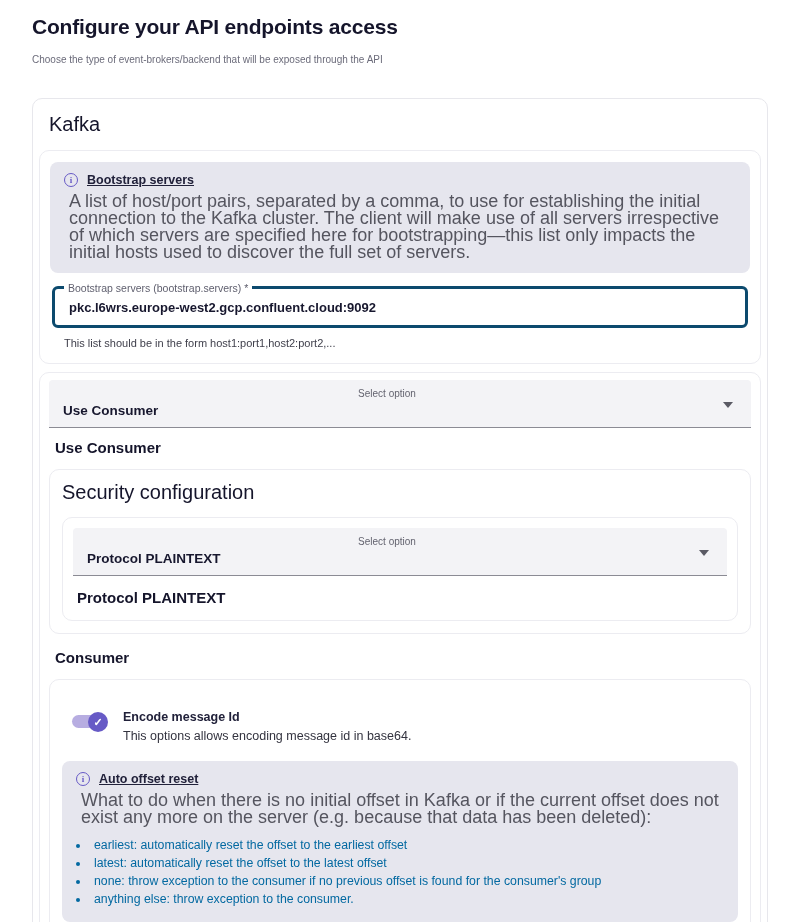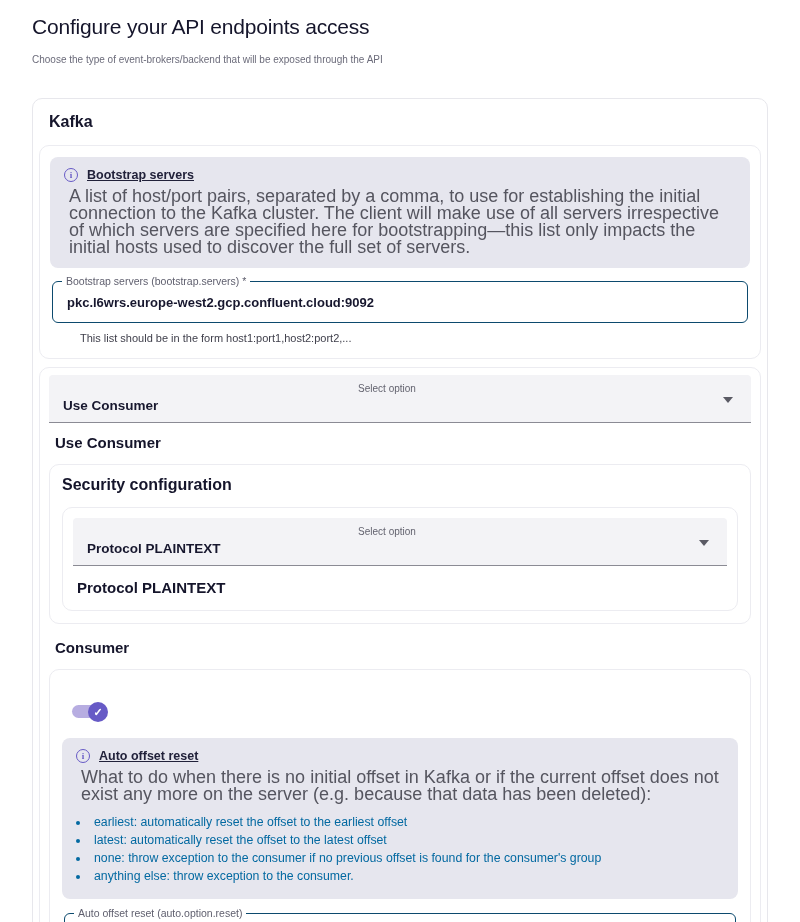--- a/index.html
+++ b/index.html
@@ -1,47 +1,47 @@
 <!DOCTYPE html>
 <html><head>
 <meta charset="utf-8">
 <style>
   * { box-sizing: border-box; margin: 0; padding: 0; }
   html,body { width:800px; height:922px; overflow:hidden; background:#fff; }
   body { font-family:"Liberation Sans", sans-serif; color:#17172e; }
 
   .header { padding:15px 32px 0; }
-  .page-title { font-size:21px; font-weight:400; color:#15152b; letter-spacing:-0.2px; margin-bottom:15px; }
+  .page-title { font-size:21px; font-weight:700; color:#15152b; letter-spacing:-0.2px; margin-bottom:15px; }
   .page-subtitle { font-size:10px; color:#6b6b7a; margin-bottom:33px; }
 
   .outer-card { margin:0 32px; border:1px solid #e7e7ec; border-radius:10px; padding:14px 6px 20px; height:1400px; }
 
-  .group-heading { font-size:16px; font-weight:700; color:#15152b; }
+  .group-heading { font-size:20px; font-weight:400; color:#15152b; }
   .outer-card > .group-heading { margin:0 10px 14px; }
 
   .card { border:1px solid #ececf1; border-radius:10px; background:#fff; }
   .bootstrap-card { padding:11px 10px 12px; }
 
   .infobox { background:#e6e6ee; border-radius:8px; padding:10px 14px 12px; }
   .infobox-head { display:flex; align-items:center; gap:9px; height:16px; }
   .info-icon { width:14px; height:14px; border:1.4px solid #675ac6; border-radius:50%; color:#675ac6;
                display:flex; align-items:center; justify-content:center; font-size:9px; font-weight:700;
                flex:0 0 auto; font-family:"Liberation Serif", serif; }
   .infobox-title { font-size:12.5px; font-weight:700; color:#21213a;text-decoration:underline; }
   .infobox-body { margin:5px 0 0 5px; font-size:18px; line-height:17px; color:#55555f; }
   .infobox ul { margin:10px 0 0 14px; }
   .infobox li { font-size:12.3px; line-height:18px; color:#0369a1; padding-left:4px; }
 
-  .outlined-field { position:relative; margin:13px 2px 0; border:1px solid #0c4a6e; border-radius:6px;
+  .outlined-field { position:relative; margin:13px 2px 0; border:3px solid #0c4a6e; border-radius:6px;
                     height:42px; display:flex; align-items:center; padding:0 14px; background:#fff; }
   .outlined-label { position:absolute; top:-7px; left:9px; background:#fff; padding:0 4px;
                     font-size:10.5px; color:#5f5f6e; white-space:nowrap; }
   .outlined-value { font-size:13px; font-weight:700; color:#17172e; border:none; outline:none; background:transparent;
                     width:100%; font-family:inherit; }
-  .field-helper { margin:9px 0 2px 30px; font-size:11px; color:#3e3e4a; }
+  .field-helper { margin:9px 0 2px 14px; font-size:11px; color:#3e3e4a; }
 
   .filled-select { position:relative; background:#f3f3f6; border-bottom:1px solid #8b8b94;
                    border-radius:4px 4px 0 0; padding:8px 40px 9px 14px; cursor:pointer; }
   .filled-select .fs-label { font-size:10px; color:#63636f; margin-bottom:4px;text-align:center; }
   .filled-select .fs-value { font-size:13.5px; font-weight:600; color:#17172e; }
   .caret { position:absolute; right:18px; top:50%; margin-top:-2px; width:0; height:0;
            border-left:5px solid transparent; border-right:5px solid transparent; border-top:6px solid #5a5a64; }
 
   .oneof-wrapper { border:1px solid #ececf1; border-radius:10px; margin:8px 0 0; padding:7px 9px 18px; }
   .oneof-heading { font-size:15px; font-weight:700; color:#15152b; margin:11px 2px 13px 6px; }
@@ -111,20 +111,24 @@
     </div>
 
     <div class="sub-heading">Consumer</div>
     <div class="card consumer-card">
 
       <div class="toggle-row">
         <span class="toggle">
           <span class="toggle-track"></span>
           <span class="toggle-thumb">✓</span>
         </span>
+        <span>
+          <div class="toggle-label">Encode message Id</div>
+          <div class="toggle-desc">This options allows encoding message id in base64.</div>
+        </span>
       </div>
 
       <div class="infobox offset-infobox">
         <div class="infobox-head">
           <span class="info-icon">i</span>
           <span class="infobox-title">Auto offset reset</span>
         </div>
         <div class="infobox-body">What to do when there is no initial offset in Kafka or if the current offset does not exist any more on the server (e.g. because that data has been deleted):</div>
         <ul>
           <li>earliest: automatically reset the offset to the earliest offset</li>

